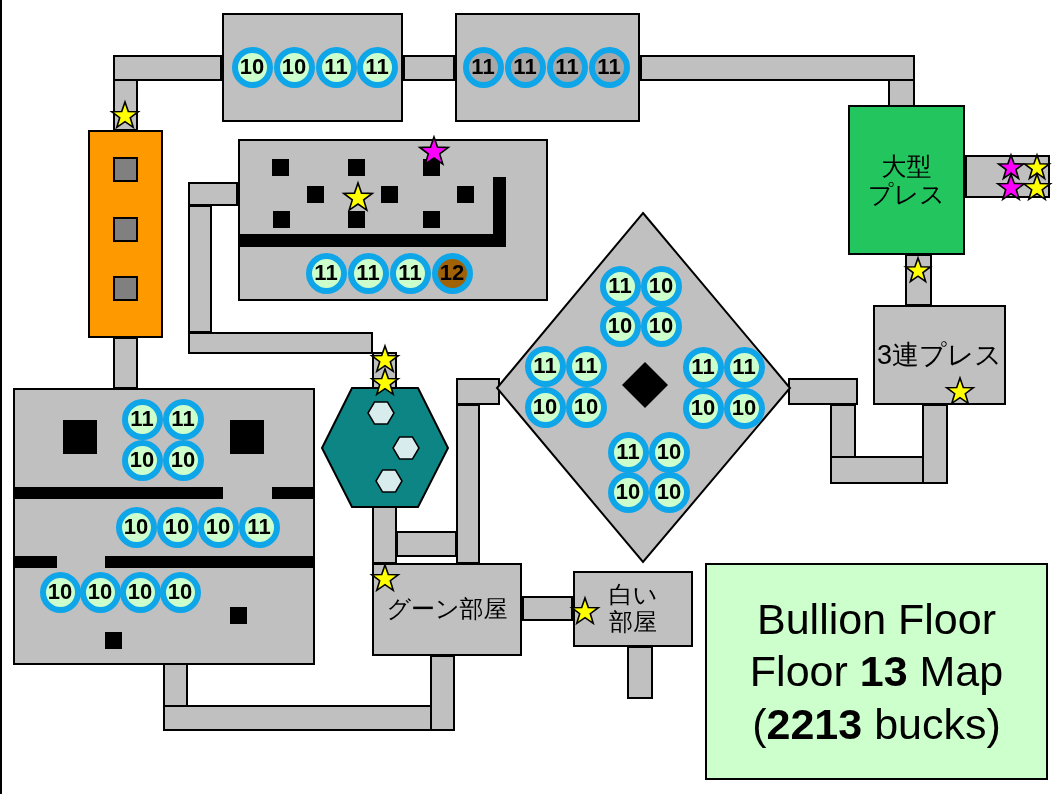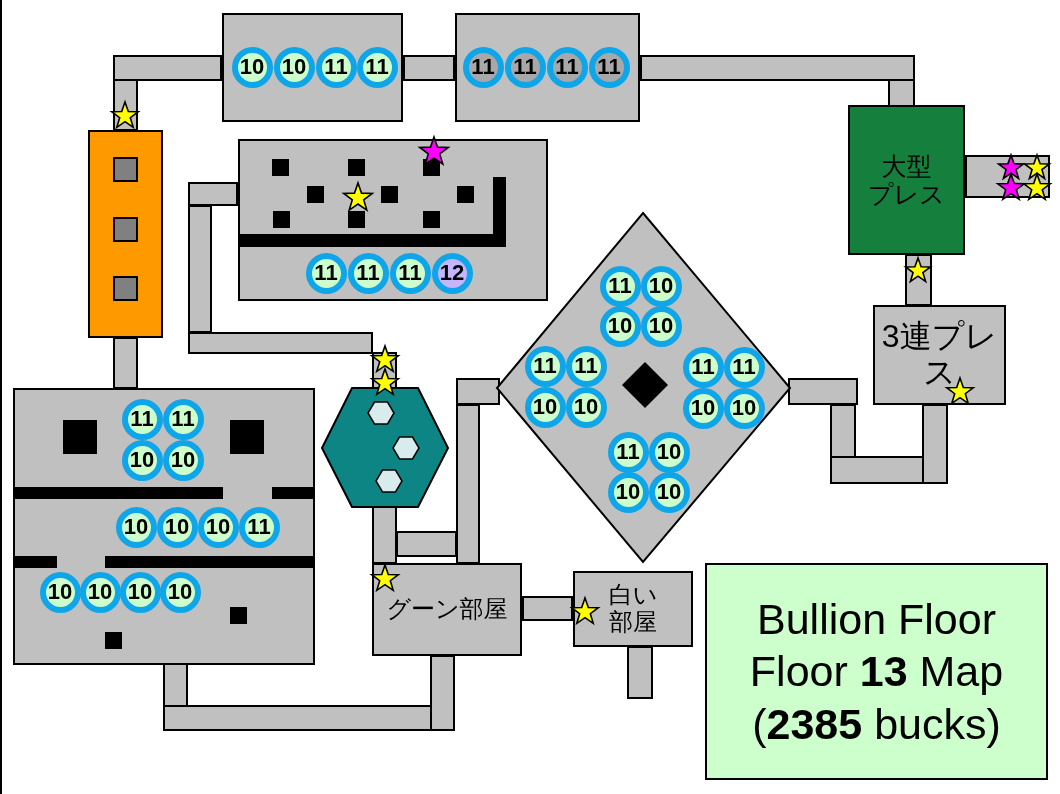--- a/index.html
+++ b/index.html
@@ -52,26 +52,26 @@
       <div class="rect" style="left: 522px; top: 596px; width: 51px; height: 25px; background: rgb(192, 192, 192);"></div>
       <div class="rect" style="left: 627px; top: 646px; width: 26px; height: 53px; background: rgb(192, 192, 192);"></div>
       <div class="rect" style="left: 163px; top: 663px; width: 25px; height: 68px; background: rgb(192, 192, 192);"></div>
       <div class="rect" style="left: 163px; top: 705px; width: 292px; height: 26px; background: rgb(192, 192, 192);"></div>
       <div class="rect" style="left: 430px; top: 655px; width: 25px; height: 76px; background: rgb(192, 192, 192);"></div>
     </div>
   <div id="layer-rooms" class="layer">
       <div class="rect" style="left: 222px; top: 13px; width: 181px; height: 109px; background: rgb(192, 192, 192);"></div>
       <div class="rect" style="left: 455px; top: 13px; width: 185px; height: 109px; background: rgb(192, 192, 192);"></div>
       <div class="rect" style="left: 238px; top: 139px; width: 310px; height: 162px; background: rgb(192, 192, 192);"></div>
-      <div class="rect" style="left: 848px; top: 105px; width: 117px; height: 150px; background: #15803d;">
+      <div class="rect" style="left: 848px; top: 105px; width: 117px; height: 150px; background: #22c55e;">
         <div class="roomlabel" style="font-size: 25px;">大型
 プレス</div>
       </div>
       <div class="rect" style="left: 873px; top: 305px; width: 133px; height: 100px; background: rgb(192, 192, 192);">
-        <div class="roomlabel" style="font-size: 32px;">3連プレス</div>
+        <div class="roomlabel" style="font-size: 27px;">3連プレス</div>
       </div>
       <div class="rect" style="left: 13px; top: 388px; width: 302px; height: 277px; background: rgb(192, 192, 192);"></div>
       <div class="rect" style="left: 573px; top: 571px; width: 120px; height: 76px; background: rgb(192, 192, 192);">
         <div class="roomlabel" style="font-size: 24px;">白い
 部屋</div>
       </div>
       <div class="rect" style="left: 372px; top: 563px; width: 150px; height: 93px; background: rgb(192, 192, 192);">
         <div class="roomlabel" style="font-size: 24px;">グーン部屋</div>
       </div>
       <div class="rect" style="left: 88px; top: 130px; width: 75px; height: 208px; background: rgb(255, 153, 0);"></div>
@@ -113,21 +113,21 @@
       <div class="circle" style="left: 273.5px; top: 46.5px; background: rgb(204, 255, 204);">10</div>
       <div class="circle" style="left: 315.5px; top: 46.5px; background: rgb(204, 255, 204);">11</div>
       <div class="circle" style="left: 356.5px; top: 46.5px; background: rgb(204, 255, 204);">11</div>
       <div class="circle" style="left: 462.5px; top: 46.5px; background: rgb(168, 168, 168);">11</div>
       <div class="circle" style="left: 504.5px; top: 46.5px; background: rgb(168, 168, 168);">11</div>
       <div class="circle" style="left: 546.5px; top: 46.5px; background: rgb(168, 168, 168);">11</div>
       <div class="circle" style="left: 588.5px; top: 46.5px; background: rgb(168, 168, 168);">11</div>
       <div class="circle" style="left: 305.5px; top: 252.5px; background: rgb(204, 255, 204);">11</div>
       <div class="circle" style="left: 347.5px; top: 252.5px; background: rgb(204, 255, 204);">11</div>
       <div class="circle" style="left: 389.5px; top: 252.5px; background: rgb(204, 255, 204);">11</div>
-      <div class="circle" style="left: 431.5px; top: 252.5px; background: #c4b5fd;">12</div>
+      <div class="circle" style="left: 431.5px; top: 252.5px; background: #a16207;">12</div>
       <div class="circle" style="left: 599.5px; top: 265.5px; background: rgb(204, 255, 204);">11</div>
       <div class="circle" style="left: 640.5px; top: 265.5px; background: rgb(204, 255, 204);">10</div>
       <div class="circle" style="left: 599.5px; top: 305.5px; background: rgb(204, 255, 204);">10</div>
       <div class="circle" style="left: 640.5px; top: 305.5px; background: rgb(204, 255, 204);">10</div>
       <div class="circle" style="left: 524.5px; top: 345.5px; background: rgb(204, 255, 204);">11</div>
       <div class="circle" style="left: 565.5px; top: 345.5px; background: rgb(204, 255, 204);">11</div>
       <div class="circle" style="left: 524.5px; top: 386.5px; background: rgb(204, 255, 204);">10</div>
       <div class="circle" style="left: 565.5px; top: 386.5px; background: rgb(204, 255, 204);">10</div>
       <div class="circle" style="left: 682.5px; top: 346.5px; background: rgb(204, 255, 204);">11</div>
       <div class="circle" style="left: 723.5px; top: 346.5px; background: rgb(204, 255, 204);">11</div>
@@ -164,15 +164,15 @@
         <polygon points="1011,155 1014.1,163.8 1023.4,164 1015.9,169.6 1018.6,178.5 1011,173.2 1003.4,178.5 1006.1,169.6 998.6,164 1007.9,163.8" fill="#FF00FF" stroke="#000000" stroke-width="1.6"></polygon>
         <polygon points="1037,155 1040.1,163.8 1049.4,164 1041.9,169.6 1044.6,178.5 1037,173.2 1029.4,178.5 1032.1,169.6 1024.6,164 1033.9,163.8" fill="#FFFF00" stroke="#000000" stroke-width="1.6"></polygon>
         <polygon points="1011,174 1014.3,183.5 1024.3,183.7 1016.3,189.7 1019.2,199.3 1011,193.6 1002.8,199.3 1005.7,189.7 997.7,183.7 1007.7,183.5" fill="#FF00FF" stroke="#000000" stroke-width="1.6"></polygon>
         <polygon points="1037,174 1040.3,183.5 1050.3,183.7 1042.3,189.7 1045.2,199.3 1037,193.6 1028.8,199.3 1031.7,189.7 1023.7,183.7 1033.7,183.5" fill="#FFFF00" stroke="#000000" stroke-width="1.6"></polygon>
       </svg>
     </div>
 
   <div id="title-box" style="background: rgb(204, 255, 204);">
     <div>Bullion Floor</div>
     <div><span>Floor </span><b>13</b><span> Map</span></div>
-    <div><span>(</span><b>2385</b><span> bucks)</span></div>
+    <div><span>(</span><b>2213</b><span> bucks)</span></div>
   </div>
 </div>
 
 </body></html>

